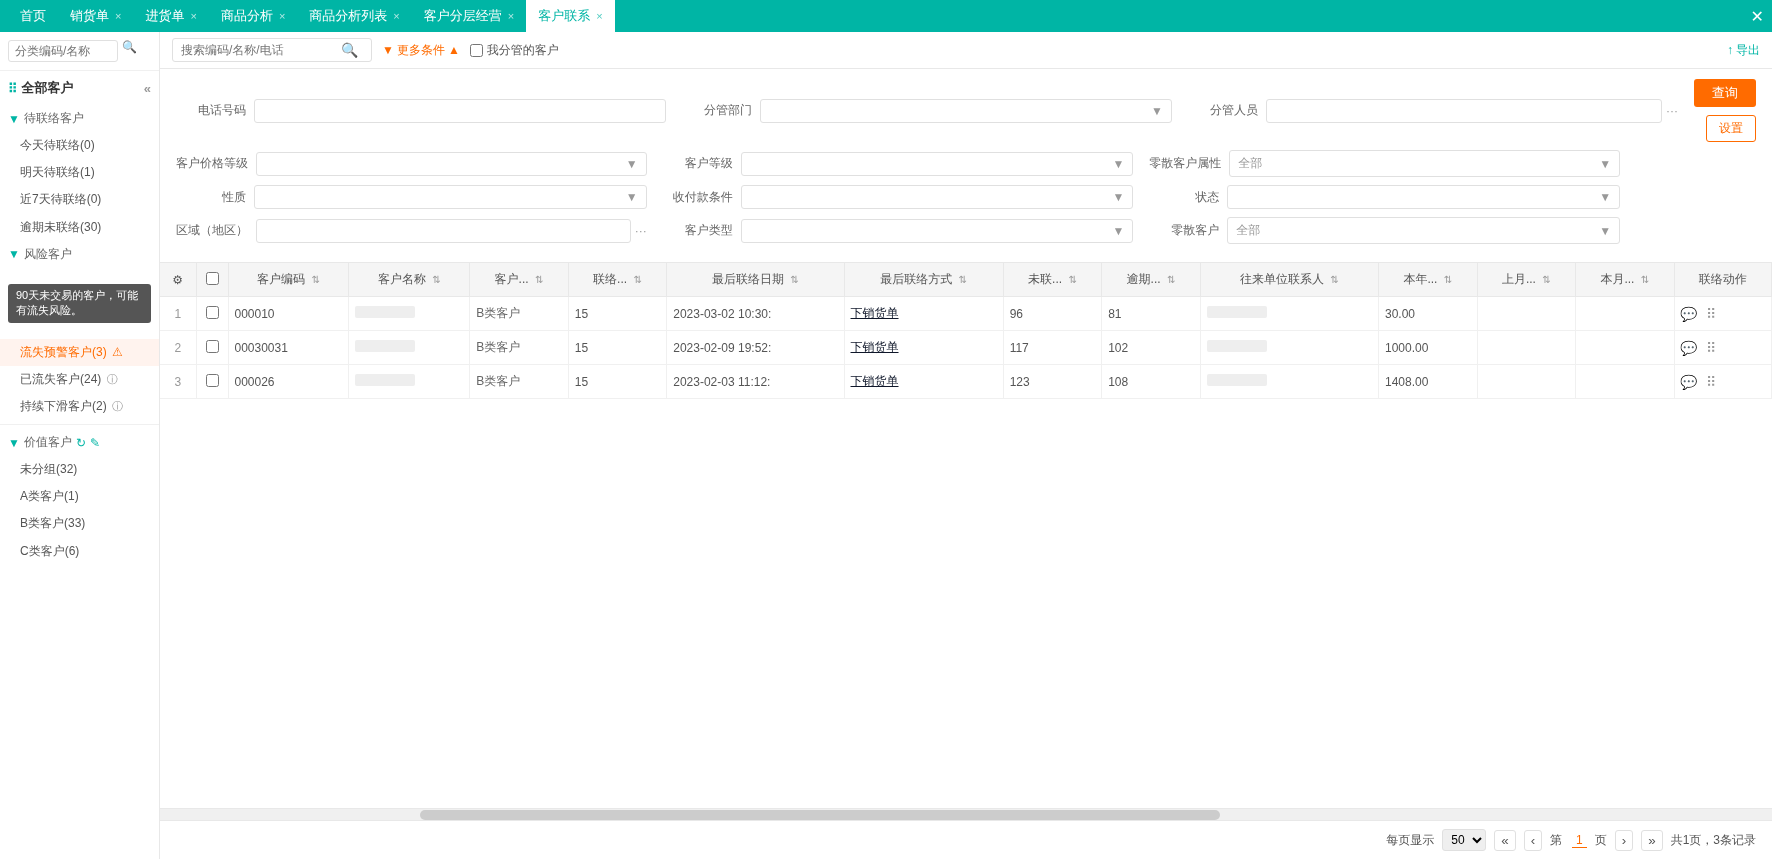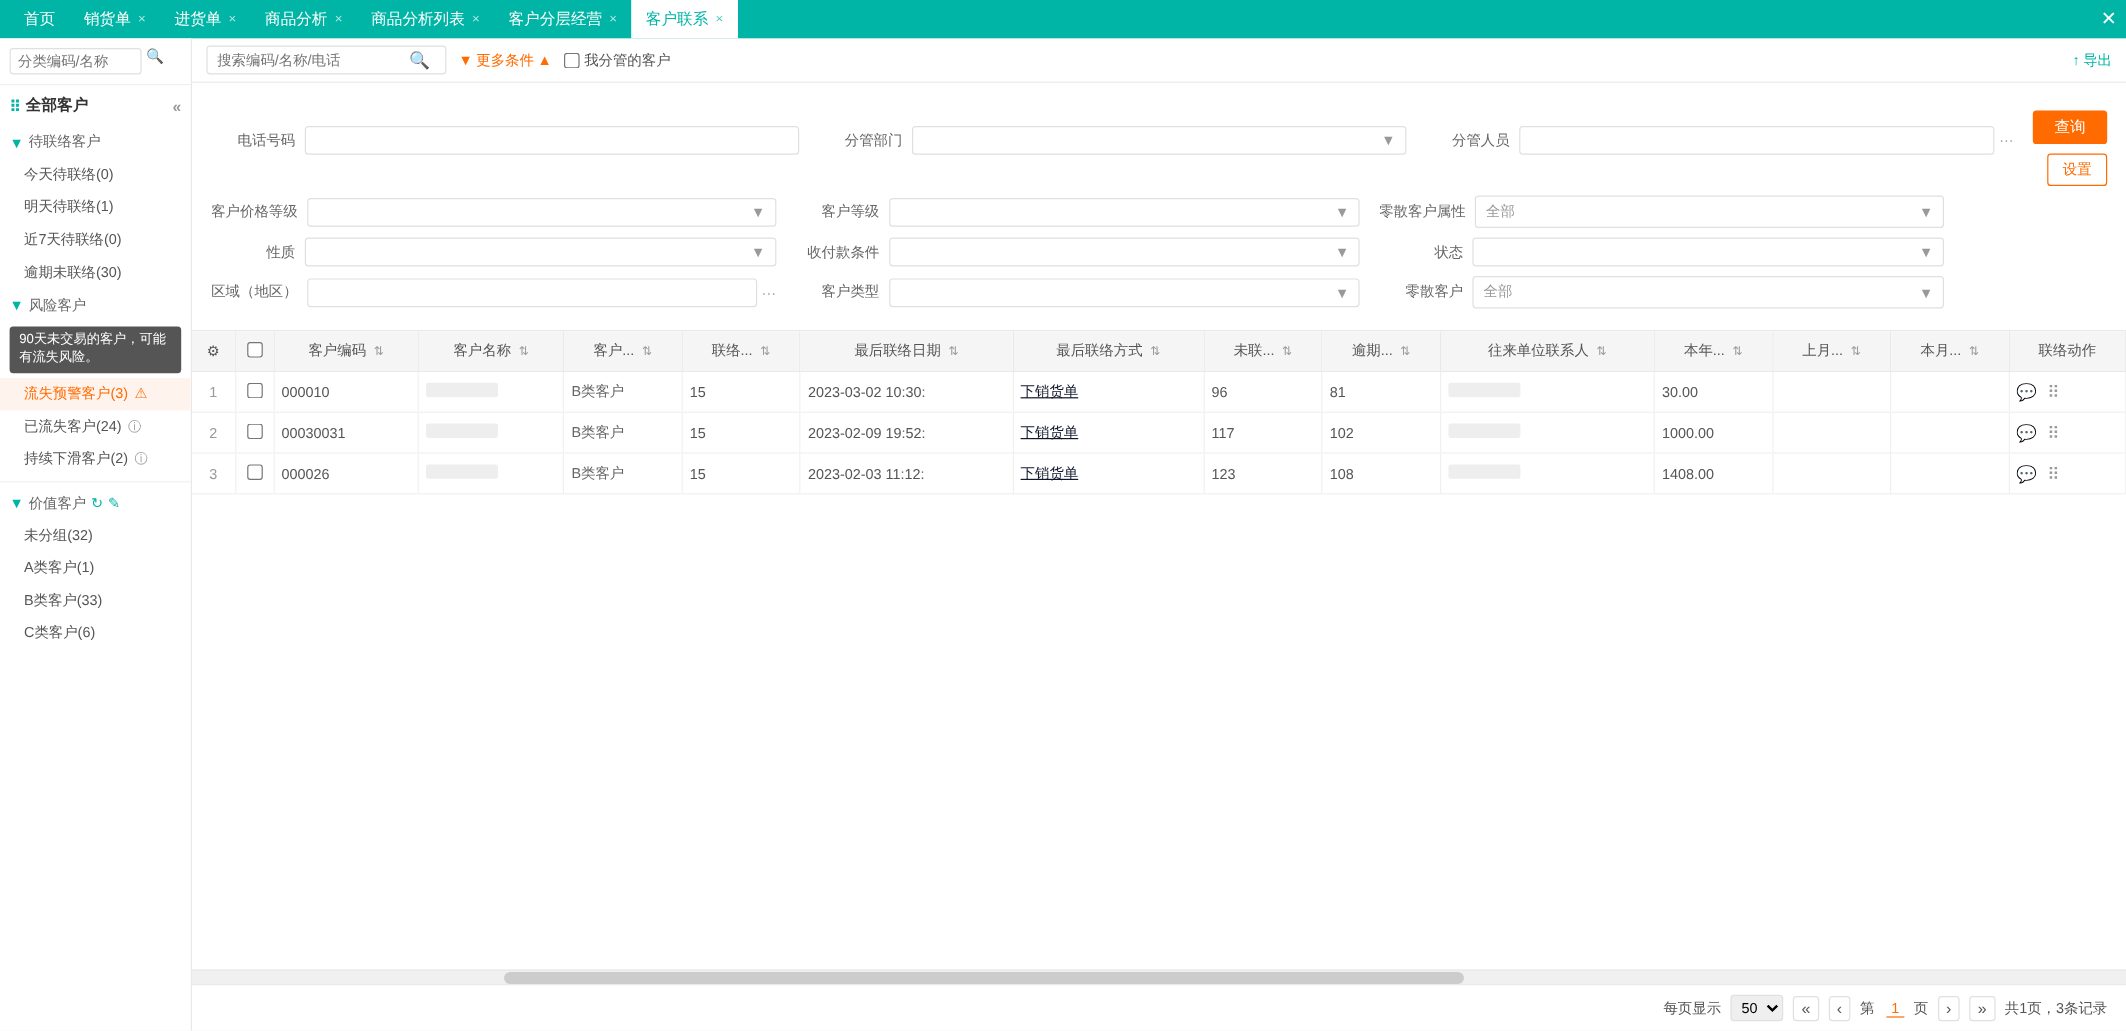--- a/index.html
+++ b/index.html
@@ -117,21 +117,21 @@
       height: 1px;
       background: #f0f0f0;
       margin: 4px 0;
     }
     .tooltip-box {
       background: #555;
       color: white;
       font-size: 11px;
       padding: 4px 8px;
       border-radius: 3px;
-      margin: 4px 8px;
+      margin: 16px 8px;
       line-height: 1.4;
     }
 
     
     .content-area {
       flex: 1;
       display: flex;
       flex-direction: column;
       overflow: hidden;
     }
@@ -261,21 +261,20 @@
       cursor: pointer;
       font-size: 12px;
       margin-top: 4px;
     }
     .query-settings {
       display: flex;
       flex-direction: column;
       align-items: flex-end;
       gap: 4px;
       justify-content: flex-start;
-      margin-top: 13px;
     }
 
     
     .table-container {
       flex: 1;
       overflow: auto;
       background: white;
     }
     table {
       width: 100%;

